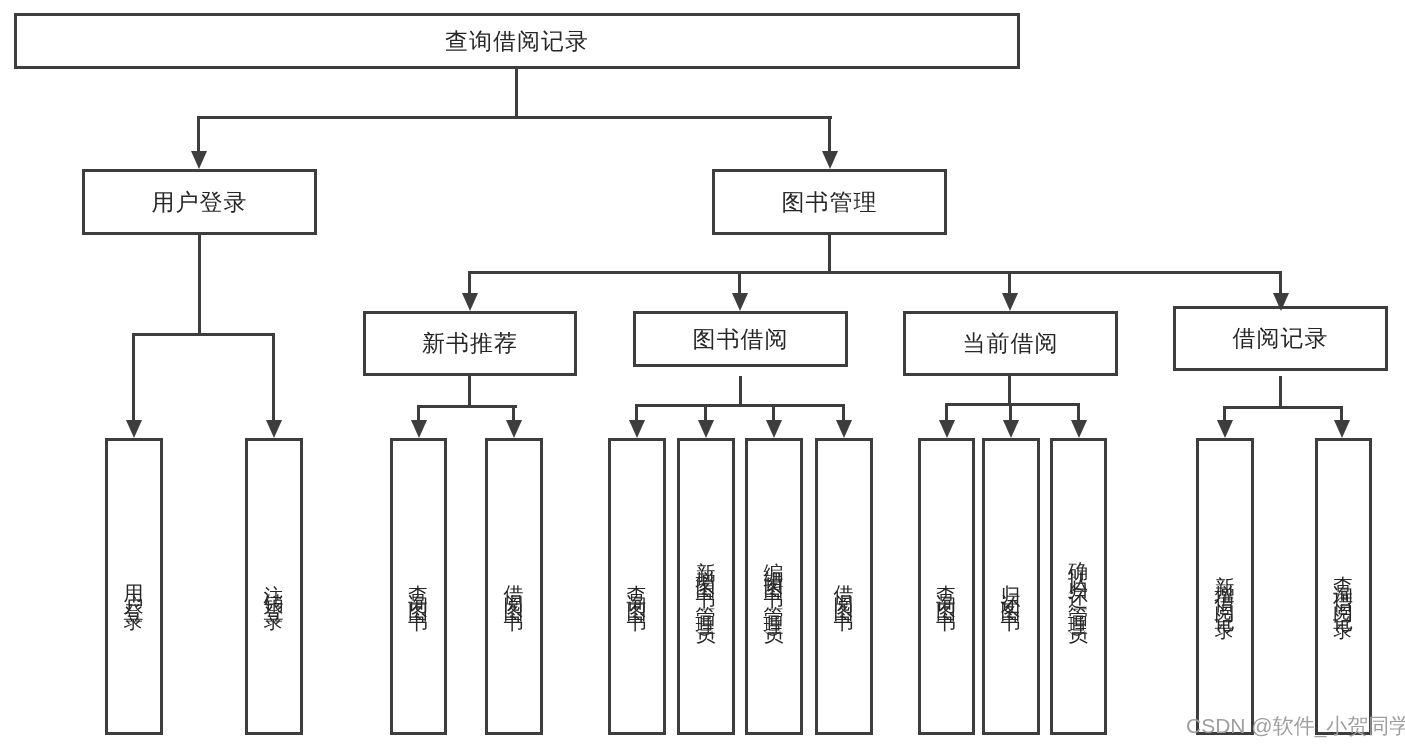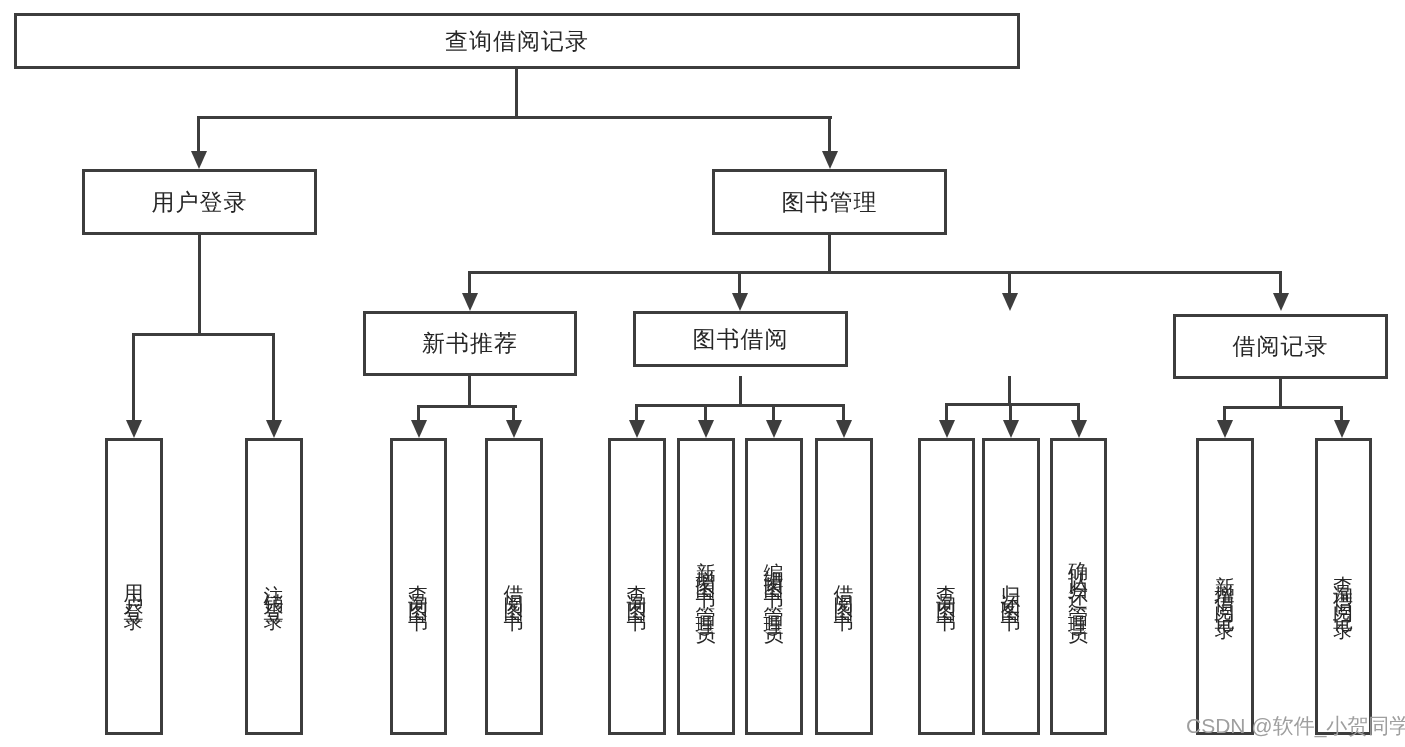--- a/index.html
+++ b/index.html
@@ -70,21 +70,24 @@
   <div class="box h" style="left:712px;top:169px;width:235px;height:66px">
     <span>图书管理</span>
   </div>
 
   <div class="box h" style="left:363px;top:311px;width:214px;height:65px">
     <span>新书推荐</span>
   </div>
   <div class="box h" style="left:633px;top:311px;width:215px;height:56px">
     <span>图书借阅</span>
   </div>
-  <div class="box h" style="left:1173px;top:314px;width:215px;height:65px">
+  <div class="box h" style="left:903px;top:311px;width:215px;height:65px">
+    <span>当前借阅</span>
+  </div>
+  <div class="box h" style="left:1173px;top:306px;width:215px;height:65px">
     <span>借阅记录</span>
   </div>
 
   <div class="box v" style="left:105px;top:438px;width:58px;height:297px">
     <span>用户登录</span>
   </div>
   <div class="box v" style="left:245px;top:438px;width:58px;height:297px">
     <span>注销登录</span>
   </div>
 

